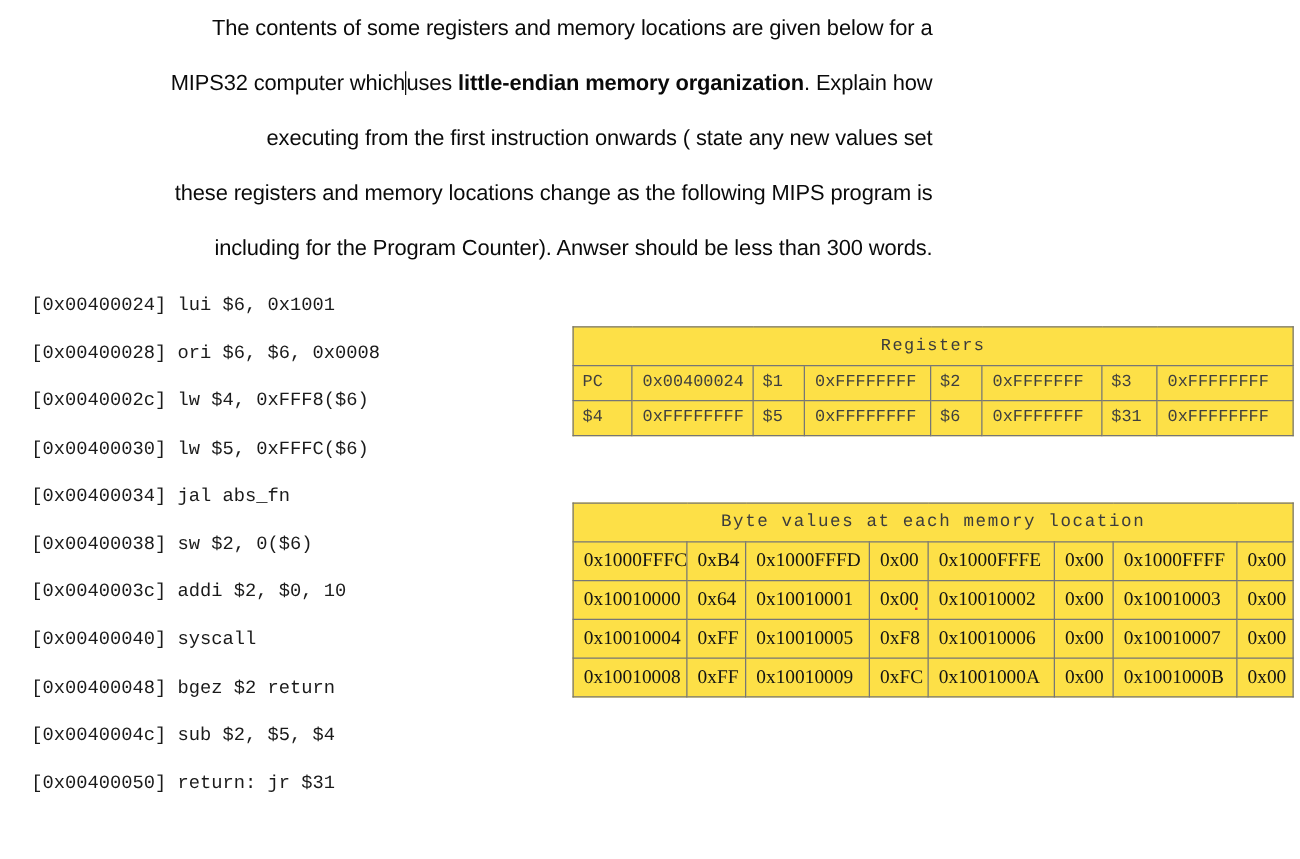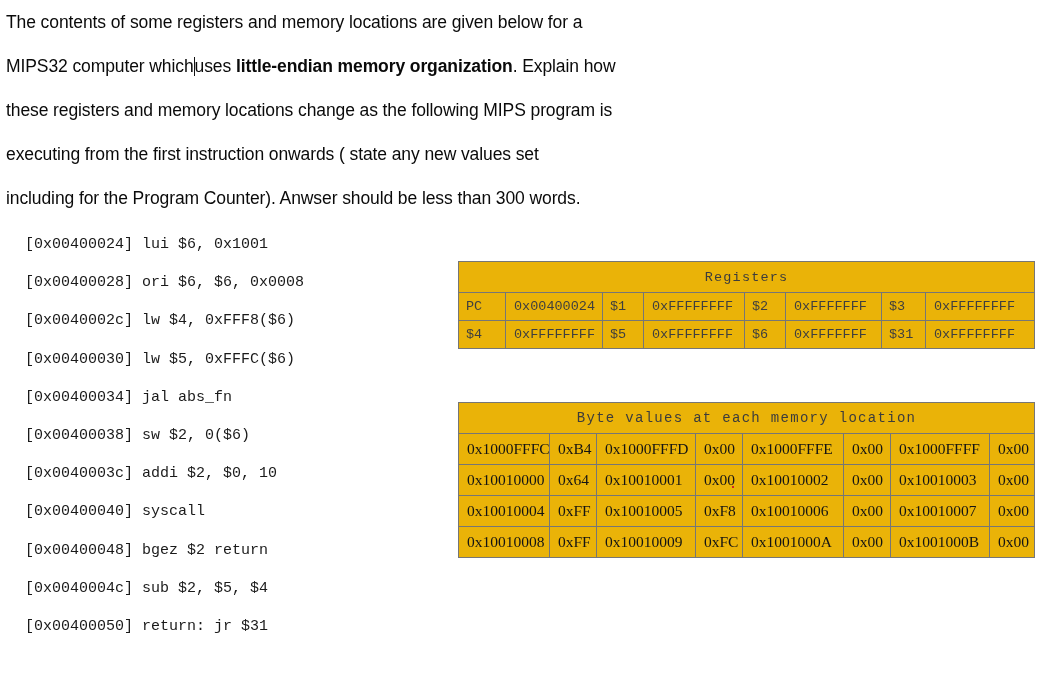--- a/index.html
+++ b/index.html
@@ -15,20 +15,21 @@
     font-family: "Liberation Sans", sans-serif;
     color: #000000;
   }
 
   
   #prose {
     position: absolute;
     left: 6px;
     top: 0px;
     width: 740px;
+    text-align: right;
   }
   .prose-line {
     font-family: "Liberation Sans", sans-serif;
     font-size: 17.5px;
     line-height: 44px;
     white-space: pre-wrap;
     color: #0a0a0a;
     letter-spacing: -0.1px;
   }
   .prose-line b { font-weight: 700; }
@@ -56,21 +57,21 @@
     color: #1a1a1a;
     margin-left: 18px;
   }
   .code-line b { font-weight: 400; }
 
   
   .data-table {
     position: absolute;
     border-collapse: collapse;
     table-layout: fixed;
-    background: #eab308;
+    background: #fde047;
   }
   .data-table,
   .data-table th,
   .data-table td {
     border: 1px solid #767676;
   }
   .data-table th.tbl-title {
     font-weight: 400;
     text-align: center;
     color: #3c3c3c;
@@ -134,22 +135,22 @@
     height: 2px;
     background: #d62222;
   }
 </style>
 </head>
 <body>
 
 <div id="prose">
     <div class="prose-line"><span>The contents of some registers and memory locations are given below for a</span></div>
     <div class="prose-line"><span>MIPS32 computer which</span><span class="caret"></span><span>uses </span><b>little-endian memory organization</b><span>. Explain how</span></div>
+    <div class="prose-line"><span>executing from the first instruction onwards ( state any new values set</span></div>
     <div class="prose-line"><span>these registers and memory locations change as the following MIPS program is</span></div>
-    <div class="prose-line"><span>executing from the first instruction onwards ( state any new values set</span></div>
     <div class="prose-line"><span>including for the Program Counter). Anwser should be less than 300 words.</span></div>
   </div>
 
 <div id="code">
     <div class="code-line"><span>[0x00400024] lui $6, 0x1001</span></div>
     <div class="code-line"><span>[0x00400028] ori $6, $6, 0x0008</span></div>
     <div class="code-line"><span>[0x0040002c] lw $4, 0xFFF8($6)</span></div>
     <div class="code-line"><span>[0x00400030] lw $5, 0xFFFC($6)</span></div>
     <div class="code-line"><span>[0x00400034] jal </span><b>abs_fn</b></div>
     <div class="code-line"><span>[0x00400038] sw $2, 0($6)</span></div>

